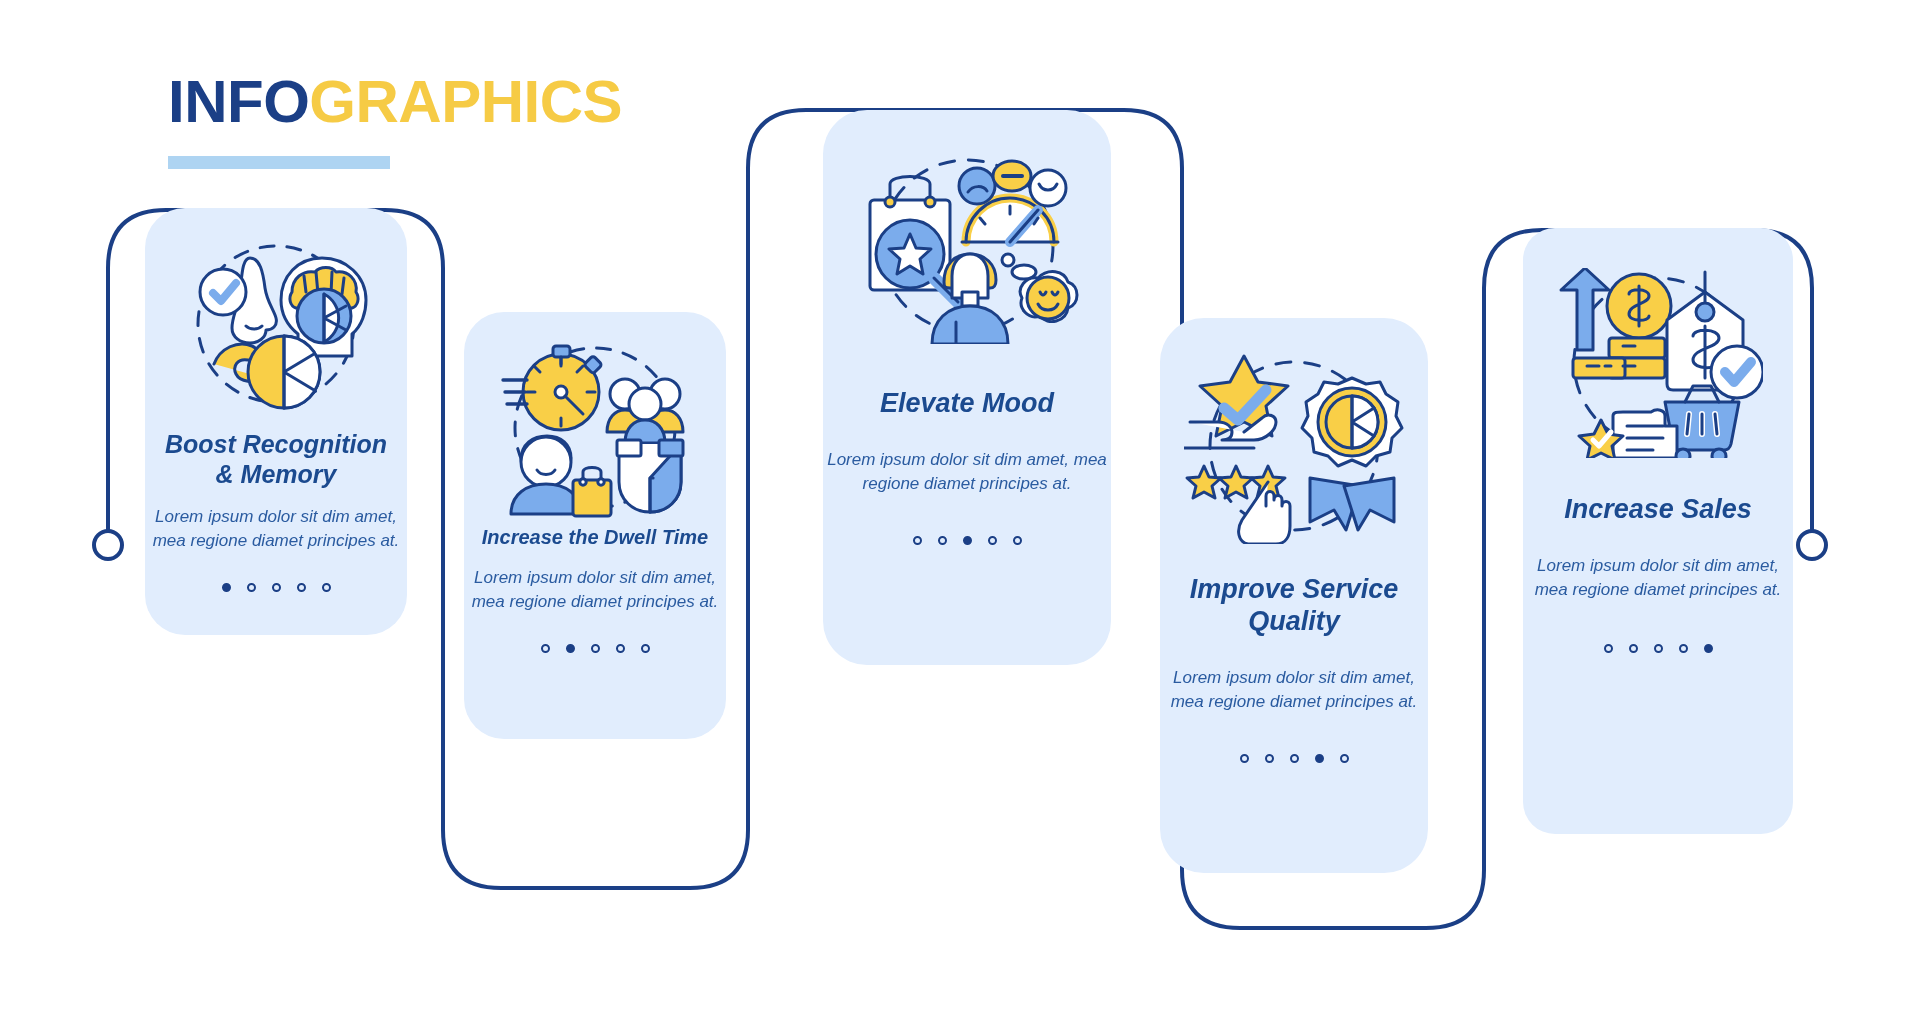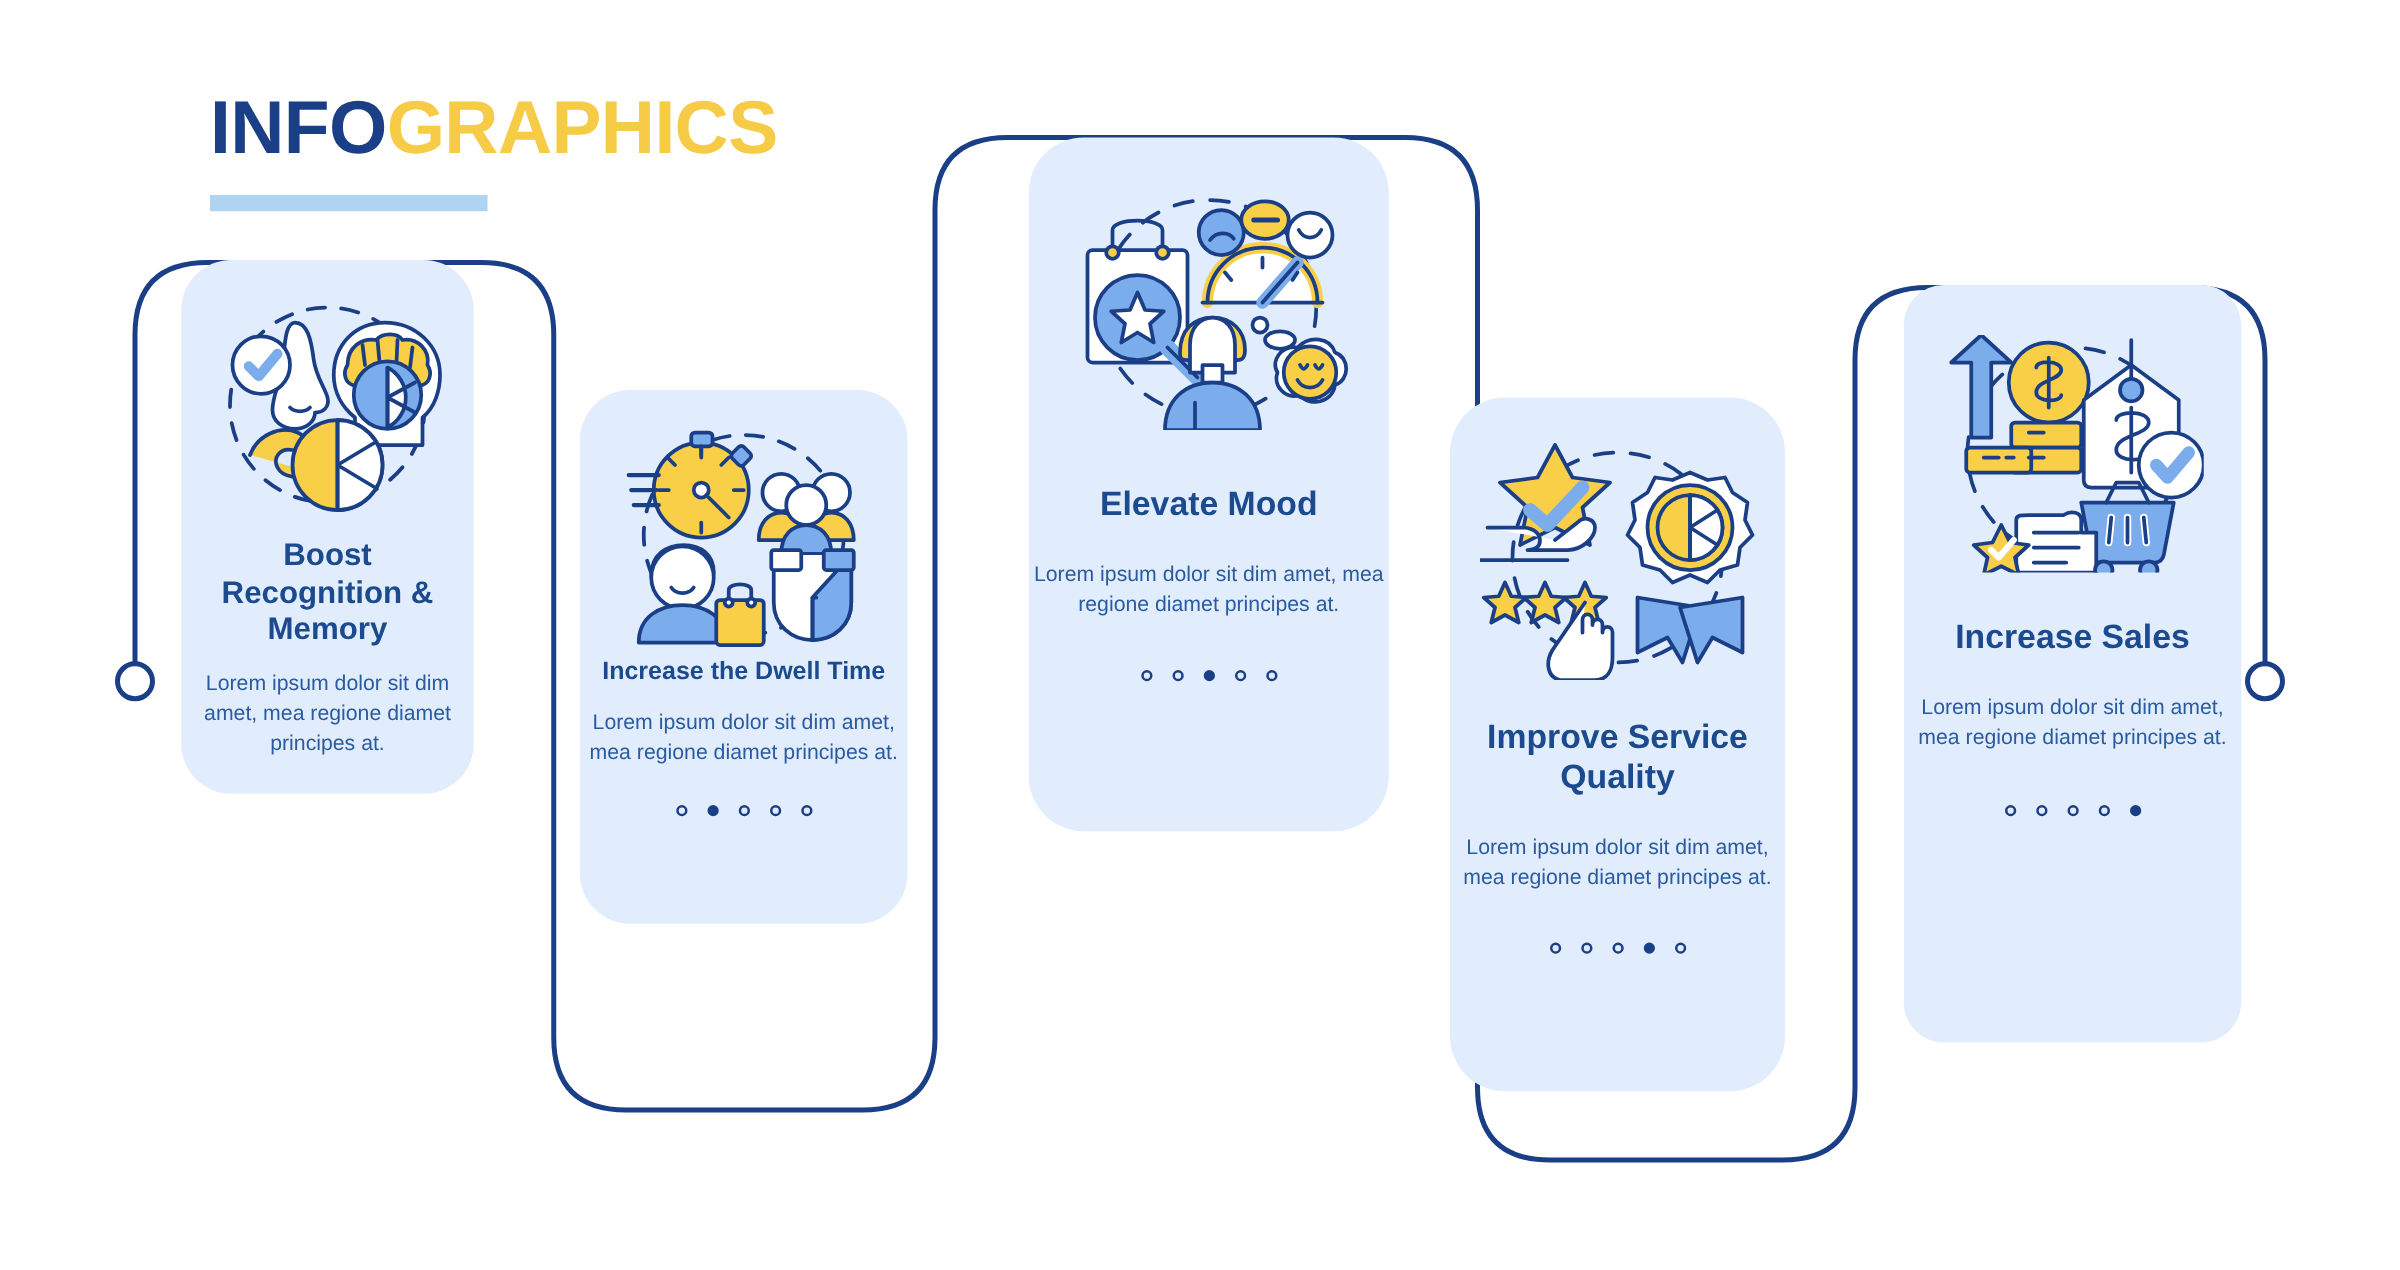--- a/index.html
+++ b/index.html
@@ -25,20 +25,21 @@
   #connector{position:absolute;left:0;top:0;width:1920px;height:1016px;pointer-events:none;}
 
   
   .card{
     position:absolute;
     background:#e1edfd;
     border-radius:40px;
     box-sizing:border-box;
     display:flex;flex-direction:column;align-items:center;
     overflow:hidden;
+    font-style:italic;
   }
   .icon-wrap{position:relative;}
   .icon-wrap svg{display:block;}
   .card-title{
     color:#1b4a8f;
     font-weight:bold;
     text-align:center;
     line-height:1.18;
     padding:0 14px;
   }
@@ -50,21 +51,21 @@
   }
   .dots{display:flex;align-items:center;justify-content:center;}
   .dot{
     width:9px;height:9px;border-radius:50%;
     border:2.4px solid #1b3f86;box-sizing:border-box;
     margin:0 8px;
   }
   .dot.on{background:#1b3f86;}
 
   
-  #card-1{left:145px;top:208px;width:234px;height:427px;}
+  #card-1{left:145px;top:208px;width:262px;height:427px;}
   #card-1 .card-title{font-size:25px;margin-top:14px;}
   #card-1 .card-body{font-size:17px;margin-top:16px;}
   #card-1 .dots{margin-top:30px;}
 
   #card-2{left:464px;top:312px;width:262px;height:427px;}
   #card-2 .card-title{font-size:20px;margin-top:6px;}
   #card-2 .card-body{font-size:17px;margin-top:16px;}
   #card-2 .dots{margin-top:30px;}
 
   #card-3{left:823px;top:110px;width:288px;height:555px;border-radius:44px;}

